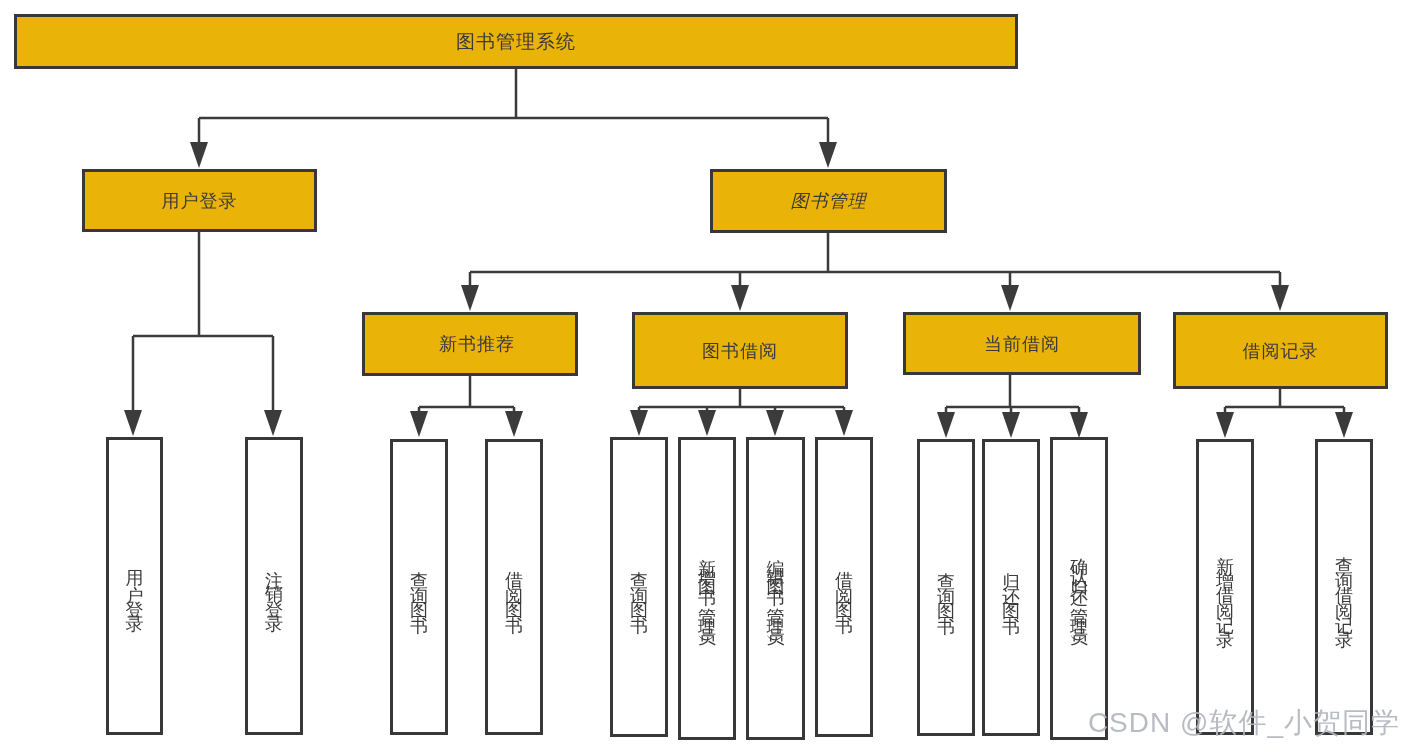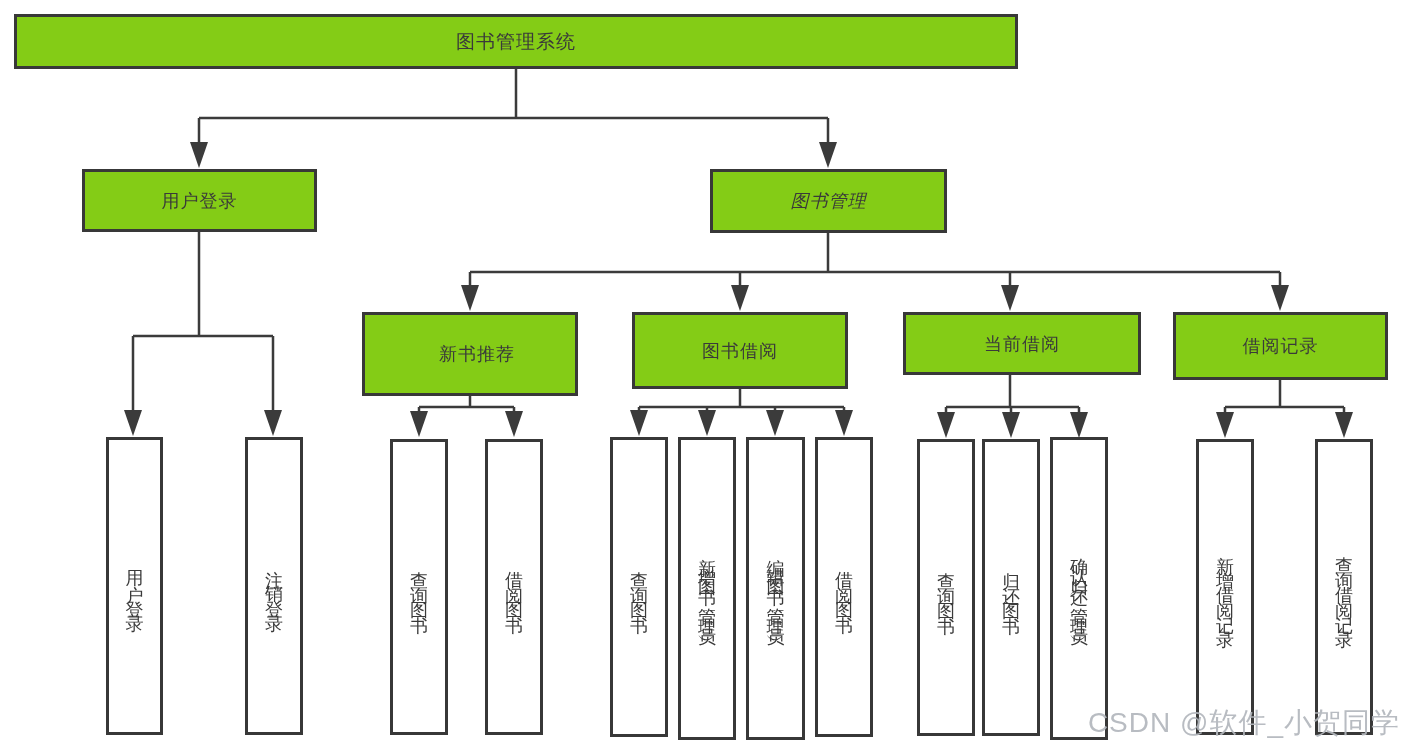--- a/index.html
+++ b/index.html
@@ -15,21 +15,21 @@
     background:var(--bg);
     font-family:"Liberation Sans","DejaVu Sans",sans-serif;
     color:var(--text);
   }
   #stage{position:absolute;inset:0;}
   svg.connectors{position:absolute;left:0;top:0;z-index:1;}
   svg.connectors path{stroke:var(--line);stroke-width:2.5;fill:none;}
   svg.connectors polygon{fill:var(--line);stroke:none;}
   .box{
     position:absolute;z-index:2;
-    background:#84cc16;border:3px solid var(--border);
+    background:#eab308;border:3px solid var(--border);
     display:flex;align-items:center;justify-content:center;
     box-sizing:border-box;
     font-size:18px;letter-spacing:1px;
   }
   .box.root{font-size:19px;}
   .leaf{
     position:absolute;z-index:2;
     background:#fff;border:3px solid var(--border);
     display:flex;align-items:center;justify-content:center;
     box-sizing:border-box;overflow:hidden;
@@ -78,24 +78,24 @@
     <polygon points="1070,412 1088,412 1079,438"></polygon>
     <polygon points="1216,412 1234,412 1225,438"></polygon>
     <polygon points="1335,412 1353,412 1344,438"></polygon>
   </svg>
 
   <div class="box root" style="left:14px;top:14px;width:1004px;height:55px;">图书管理系统</div>
 
   <div class="box" style="left:82px;top:169px;width:235px;height:63px;">用户登录</div>
   <div class="box" style="left:710px;top:169px;width:237px;height:64px;font-style:italic;">图书管理</div>
 
-  <div class="box" style="left:362px;top:312px;width:216px;height:84px;padding-left:14px;">新书推荐</div>
+  <div class="box" style="left:362px;top:312px;width:216px;height:64px;padding-left:14px;">新书推荐</div>
   <div class="box" style="left:632px;top:312px;width:216px;height:77px;">图书借阅</div>
   <div class="box" style="left:903px;top:312px;width:238px;height:63px;">当前借阅</div>
-  <div class="box" style="left:1173px;top:312px;width:215px;height:68px;">借阅记录</div>
+  <div class="box" style="left:1173px;top:312px;width:215px;height:77px;">借阅记录</div>
 
   <div class="leaf" style="left:106px;top:437px;width:57px;height:298px;">
     <span class="leaf-label">用户登录</span>
   </div>
   <div class="leaf" style="left:245px;top:437px;width:58px;height:298px;">
     <span class="leaf-label">注销登录</span>
   </div>
 
   <div class="leaf" style="left:390px;top:439px;width:58px;height:296px;">
     <span class="leaf-label">查询图书</span>

